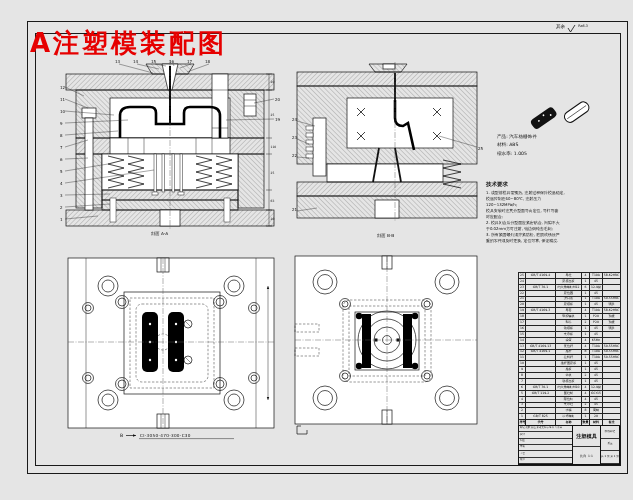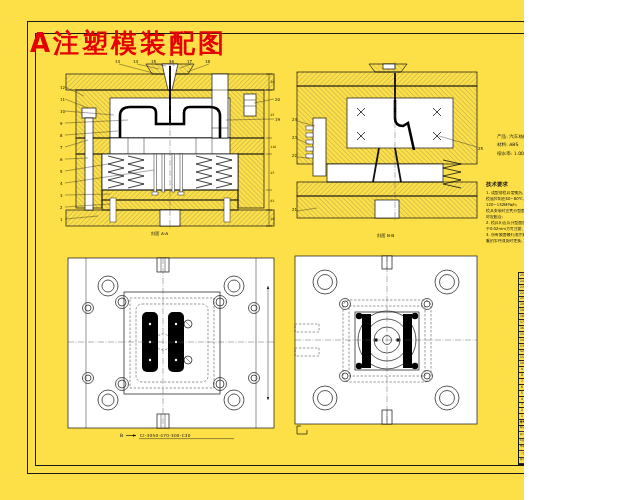--- a/index.html
+++ b/index.html
@@ -1,16 +1,16 @@
 <!DOCTYPE html>
 <html><head>
 <meta charset="utf-8">
 <style>
   html,body{margin:0;padding:0;background:#fff;}
-  #canvas{position:relative;width:524px;height:500px;background:#fde047;overflow:hidden;
+  #canvas{position:relative;width:633px;height:500px;background:#e5e5e5;overflow:hidden;
           font-family:"DejaVu Sans",sans-serif;color:#111;}
   .abs{position:absolute;}
   .frame{position:absolute;border:1px solid #1a1a1a;}
   #page-title{position:absolute;left:30px;top:26px;font-size:26px;font-weight:bold;
               letter-spacing:3px;white-space:nowrap;}
   .tinytext{font-size:4.6px;line-height:1.8;white-space:nowrap;}
   .techtitle{font-size:5.5px;font-weight:bold;margin-bottom:2px;}
   .techbody{font-size:3.9px;line-height:1.55;white-space:pre-line;width:132px;}
   svg text{font-family:"DejaVu Sans",sans-serif;fill:#111;}
   .s{stroke:#111;stroke-width:0.7;}

